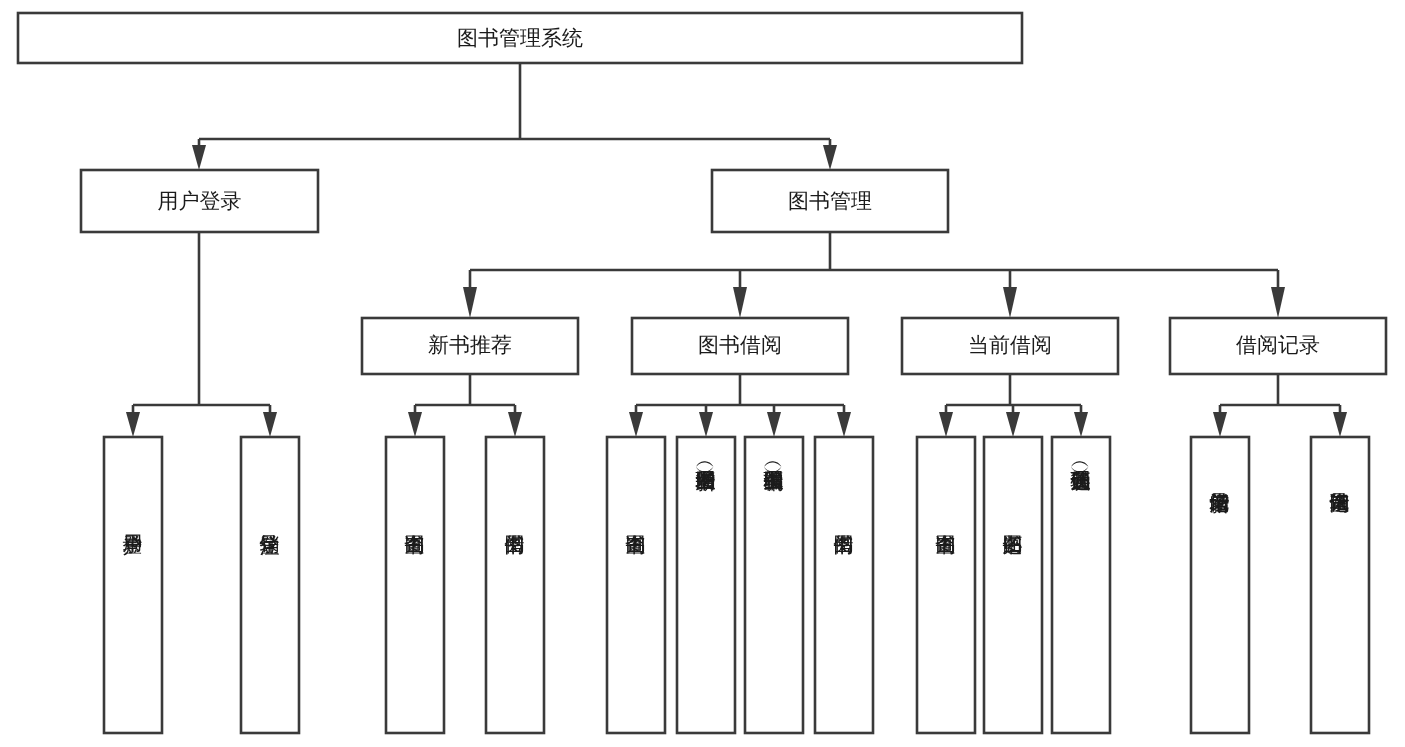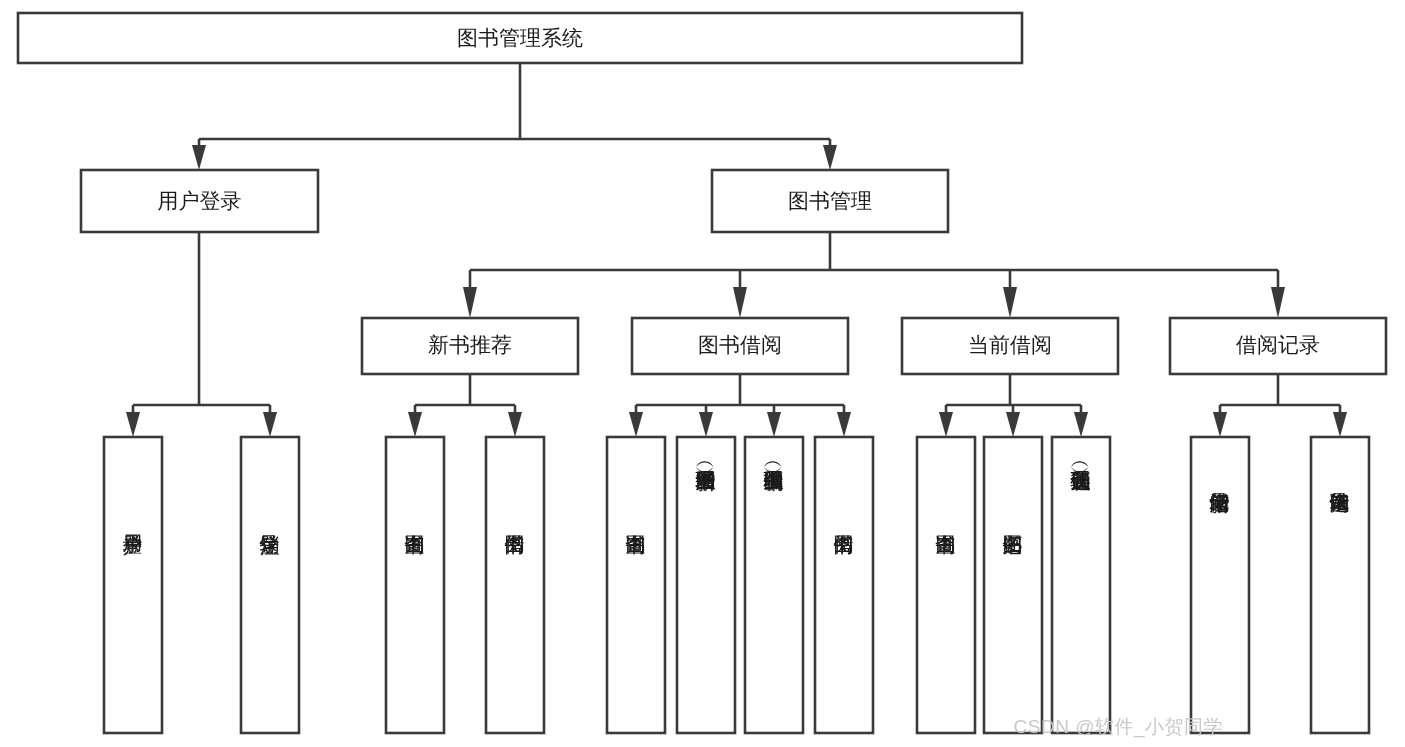--- a/index.html
+++ b/index.html
@@ -232,15 +232,14 @@
       <text class="node-label-v" x="1220" y="477" writing-mode="tb">新增借阅记录</text>
     </g>
 
     <g>
       <rect class="node-rect" x="1311" y="437" width="58" height="296"></rect>
       <text class="node-label-v" x="1340" y="477" writing-mode="tb">查询借阅记录</text>
     </g>
 
   </svg>
 
-  <div class="watermark">CSDN @软件_小贺同学</div>
 
 </div>
 
 </body></html>

